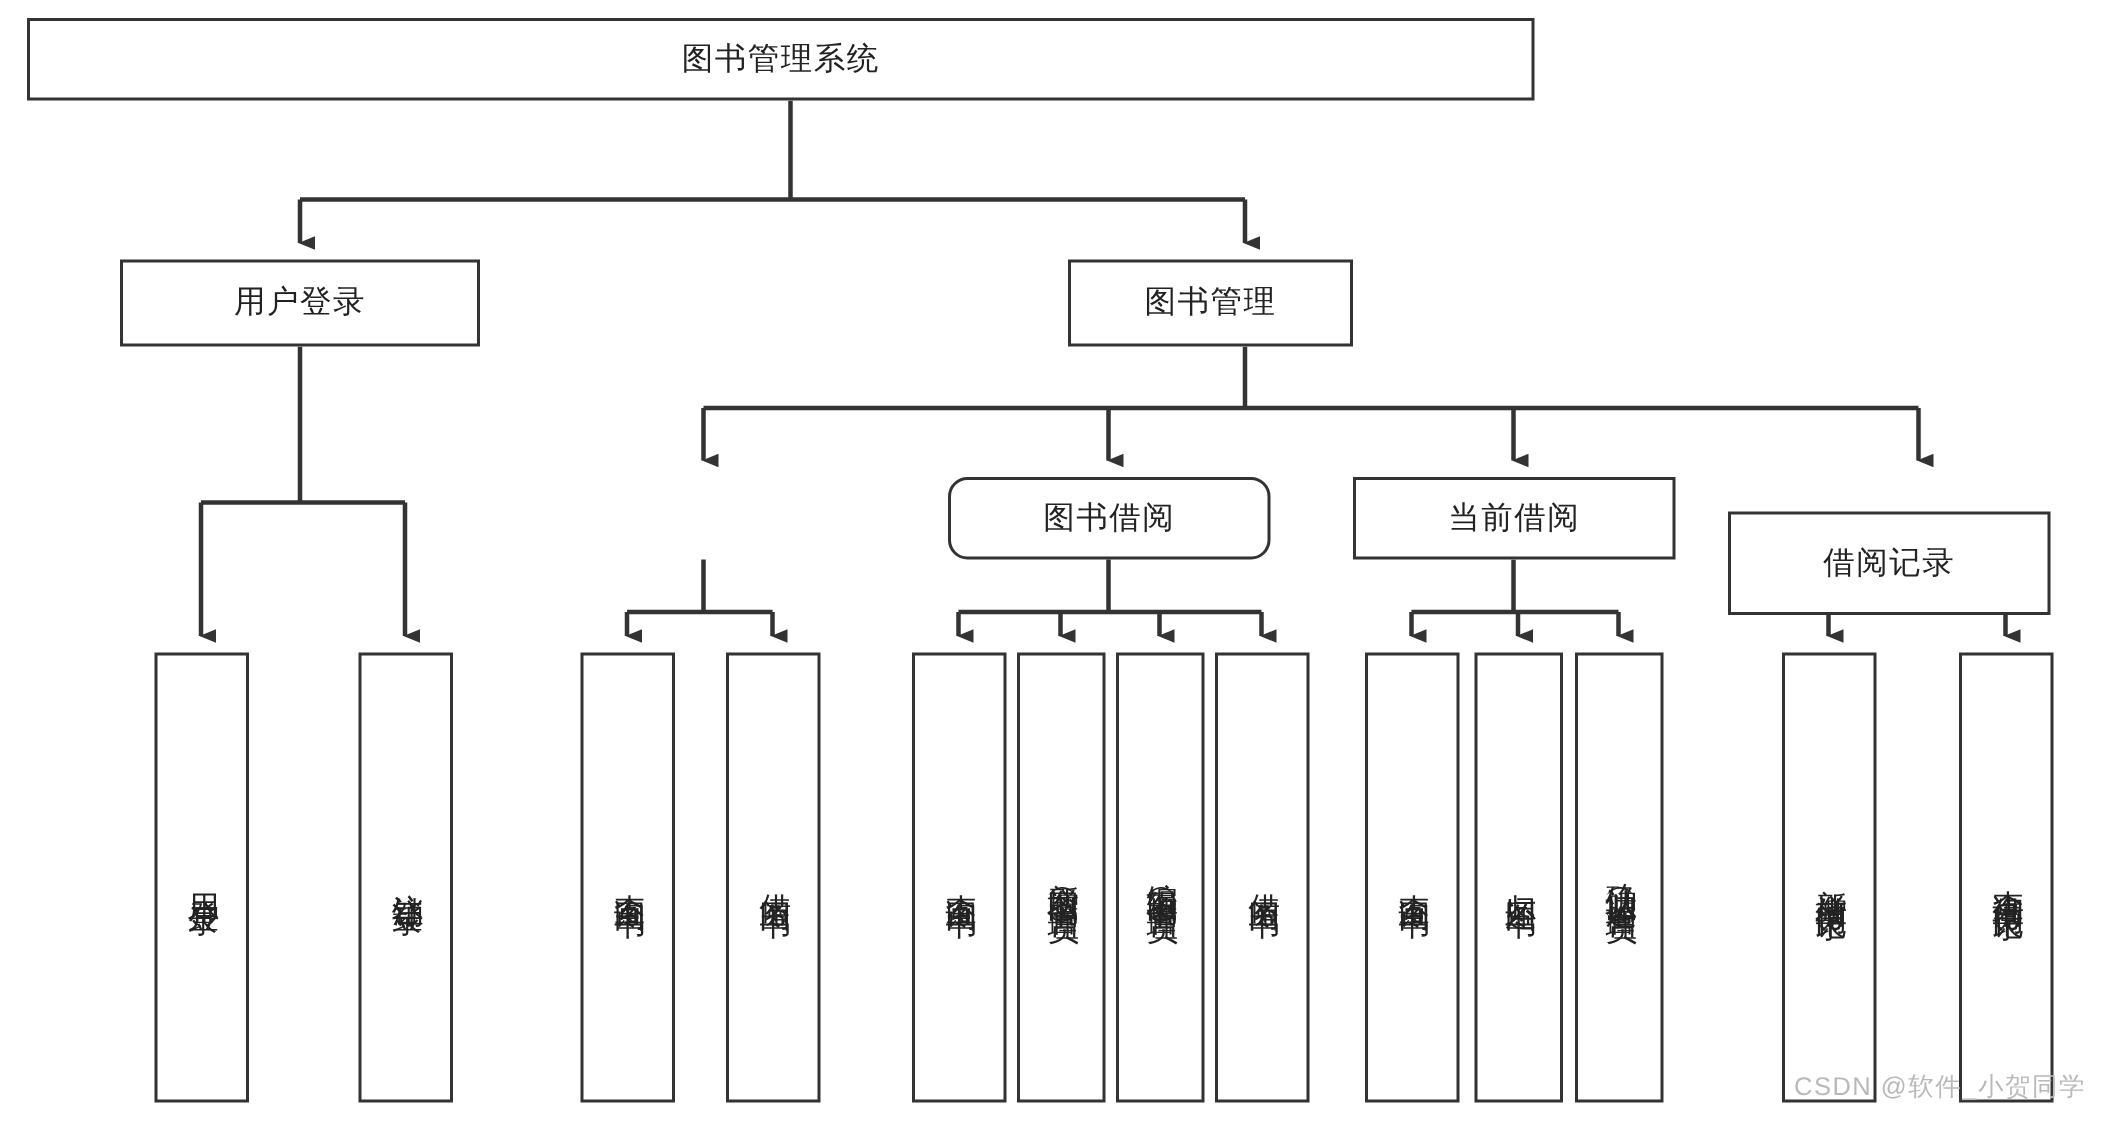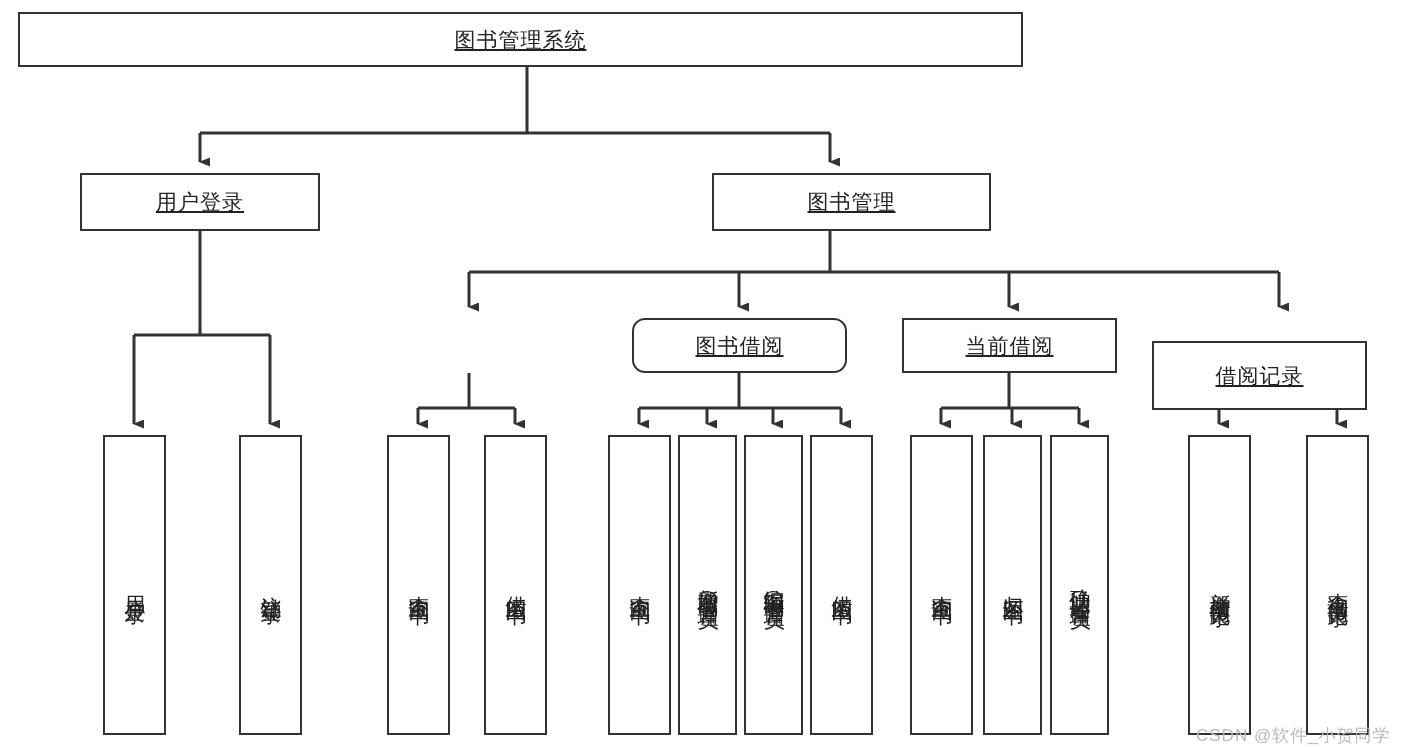--- a/index.html
+++ b/index.html
@@ -34,21 +34,20 @@
     display: flex;
     align-items: center;
     justify-content: center;
     text-align: center;
     color: #222222;
   }
   .node.horiz {
     font-size: 21px;
     letter-spacing: 1px;
     line-height: 1.2;
-    text-decoration: underline;
   }
   .node.vert {
     font-size: 21px;
     padding-top: 4px;
     padding-bottom: 4px;
     align-items: center;
     justify-content: center;
   }
   .node.vert .vtext {
     writing-mode: vertical-rl;
@@ -115,21 +114,21 @@
       </g>
   </svg>
 
   <div class="node horiz" style="left: 18px; top: 12px; width: 1005px; height: 55px;">
     <span>图书管理系统</span>
   </div>
 
   <div class="node horiz" style="left: 80px; top: 173px; width: 240px; height: 58px;">
     <span>用户登录</span>
   </div>
-  <div class="node horiz" style="left: 712px; top: 173px; width: 279px; height: 58px;">
+  <div class="node horiz" style="left: 712px; top: 173px; width: 190px; height: 58px;">
     <span>图书管理</span>
   </div>
 
   <div class="node horiz" style="left: 632px; top: 318px; width: 215px; height: 55px; border-radius: 13px;">
     <span>图书借阅</span>
   </div>
   <div class="node horiz" style="left: 902px; top: 318px; width: 215px; height: 55px;">
     <span>当前借阅</span>
   </div>
   <div class="node horiz" style="left: 1152px; top: 318px; width: 215px; height: 69px; margin-top: 23px;">
@@ -169,15 +168,15 @@
   <div class="node vert" style="left: 1050px; top: 435px; width: 59px; height: 300px;">
     <span class="vtext">确认归还（管理员）</span>
   </div>
   <div class="node vert" style="left: 1188px; top: 435px; width: 63px; height: 300px;">
     <span class="vtext">新增借阅记录</span>
   </div>
   <div class="node vert" style="left: 1306px; top: 435px; width: 63px; height: 300px;">
     <span class="vtext">查询借阅记录</span>
   </div>
 
-  <div class="watermark" style="left:1196px; top:713px;margin-top:11px;">CSDN @软件_小贺同学</div>
+  <div class="watermark" style="left:1196px; top:713px;">CSDN @软件_小贺同学</div>
 
 </div>
 
 </body></html>

